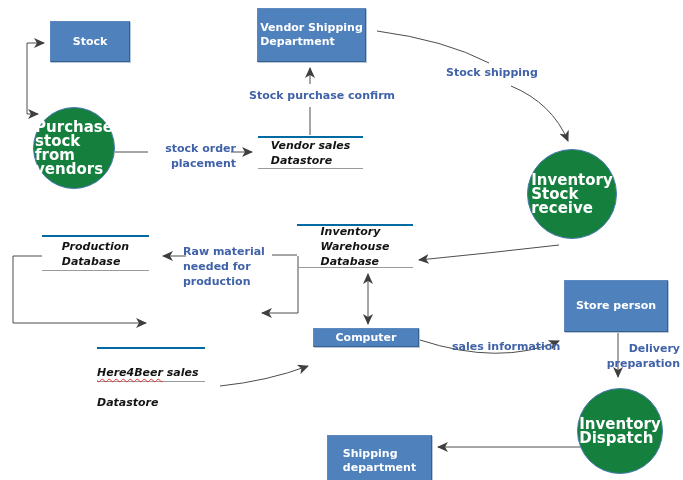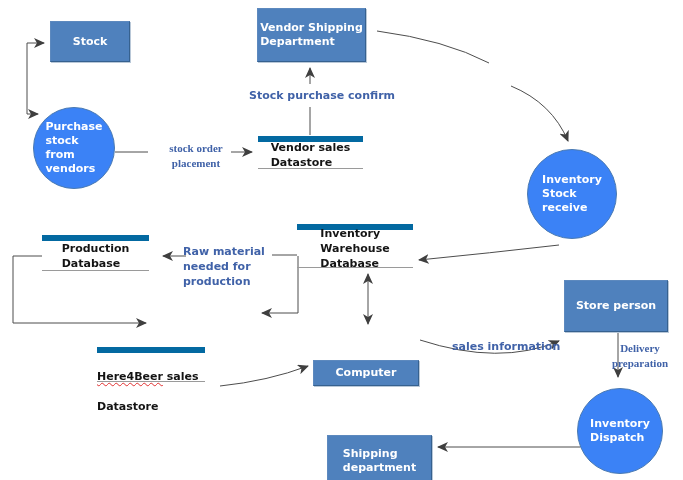--- a/index.html
+++ b/index.html
@@ -11,32 +11,32 @@
   .node{
     position:absolute;display:flex;align-items:center;justify-content:center;
     font-weight:bold;white-space:pre-line;box-sizing:border-box;
   }
   .rect{
     background:#4f81bd;color:#ffffff;font-size:11px;line-height:14px;
     border:1px solid #5d89be;border-right-color:#36618f;border-bottom-color:#36618f;
     box-shadow:1px 1px 0 rgba(54,97,143,.35);
   }
   .circle{
-    border-radius:50%;background:#3b82f6;color:#ffffff;
-    font-size:11px;line-height:14px;border:1px solid #4a7ab2;
+    border-radius:50%;background:#15803d;color:#ffffff;
+    font-size:15px;line-height:14px;border:1px solid #4a7ab2;
   }
   .datastore{
     background:transparent;color:#141414;font-size:11px;line-height:15px;
-    border-top:6px solid #0369a1;border-bottom:1px solid #9a9a9a;
+    border-top:2px solid #0369a1;border-bottom:1px solid #9a9a9a;font-style:italic;
   }
   .flow-label{
     position:absolute;color:#4062a8;font-weight:bold;font-size:11px;
     line-height:15px;white-space:pre-line;
   }
-  .ta-left{text-align:center;justify-content:flex-start;font-family:Liberation Serif, serif;}
+  .ta-left{text-align:right;justify-content:flex-start;}
   .misspell{
     text-decoration-line:underline;text-decoration-style:wavy;
     text-decoration-color:#e03131;text-decoration-thickness:1px;
     text-underline-offset:2px;
   }
 </style>
 </head>
 <body>
 
 <div class="canvas">
@@ -69,21 +69,21 @@
       <path d="M618,333 L618,377" marker-end="url(#arrow)"></path>
       <path d="M580,447 L438,447" marker-end="url(#arrow)"></path>
     </g>
   </svg>
 
   <div class="node rect" style="left:50px;top:21px;width:80px;height:41px;">Stock</div>
 
   <div class="node rect" style="left:257px;top:8px;width:109px;height:54px;">Vendor Shipping
 Department</div>
 
-  <div class="node rect" style="left:313px;top:328px;width:106px;height:26px;margin-top:32px;">Computer</div>
+  <div class="node rect" style="left:313px;top:328px;width:106px;height:19px;">Computer</div>
 
   <div class="node rect" style="left:564px;top:280px;width:104px;height:52px;">Store person</div>
 
   <div class="node rect" style="left:327px;top:435px;width:105px;height:52px;">Shipping
 department</div>
 
   <div class="node circle" style="left:33px;top:107px;width:82px;height:82px;">Purchase
 stock
 from
 vendors</div>
@@ -108,20 +108,21 @@
   <div class="node datastore" style="left:97px;top:347px;width:108px;height:35px;display:block;padding-top:1px;">
     <div><span class="misspell">Here4Beer</span><span> sales</span></div>
     <div>Datastore</div>
   </div>
 
   <div class="flow-label ta-left" style="left:156px;top:141px;width:80px;">stock order
 placement</div>
 
   <div class="flow-label" style="left:247px;top:88px;width:150px;text-align:center;">Stock purchase confirm</div>
 
+  <div class="flow-label" style="left:446px;top:65px;">Stock shipping</div>
 
   <div class="flow-label" style="left:183px;top:244px;width:84px;text-align:left;">Raw material
 needed for
 production</div>
 
 
   <div class="flow-label" style="left:452px;top:339px;">sales information</div>
 
   <div class="flow-label ta-left" style="left:600px;top:341px;width:80px;">Delivery
 preparation</div>

